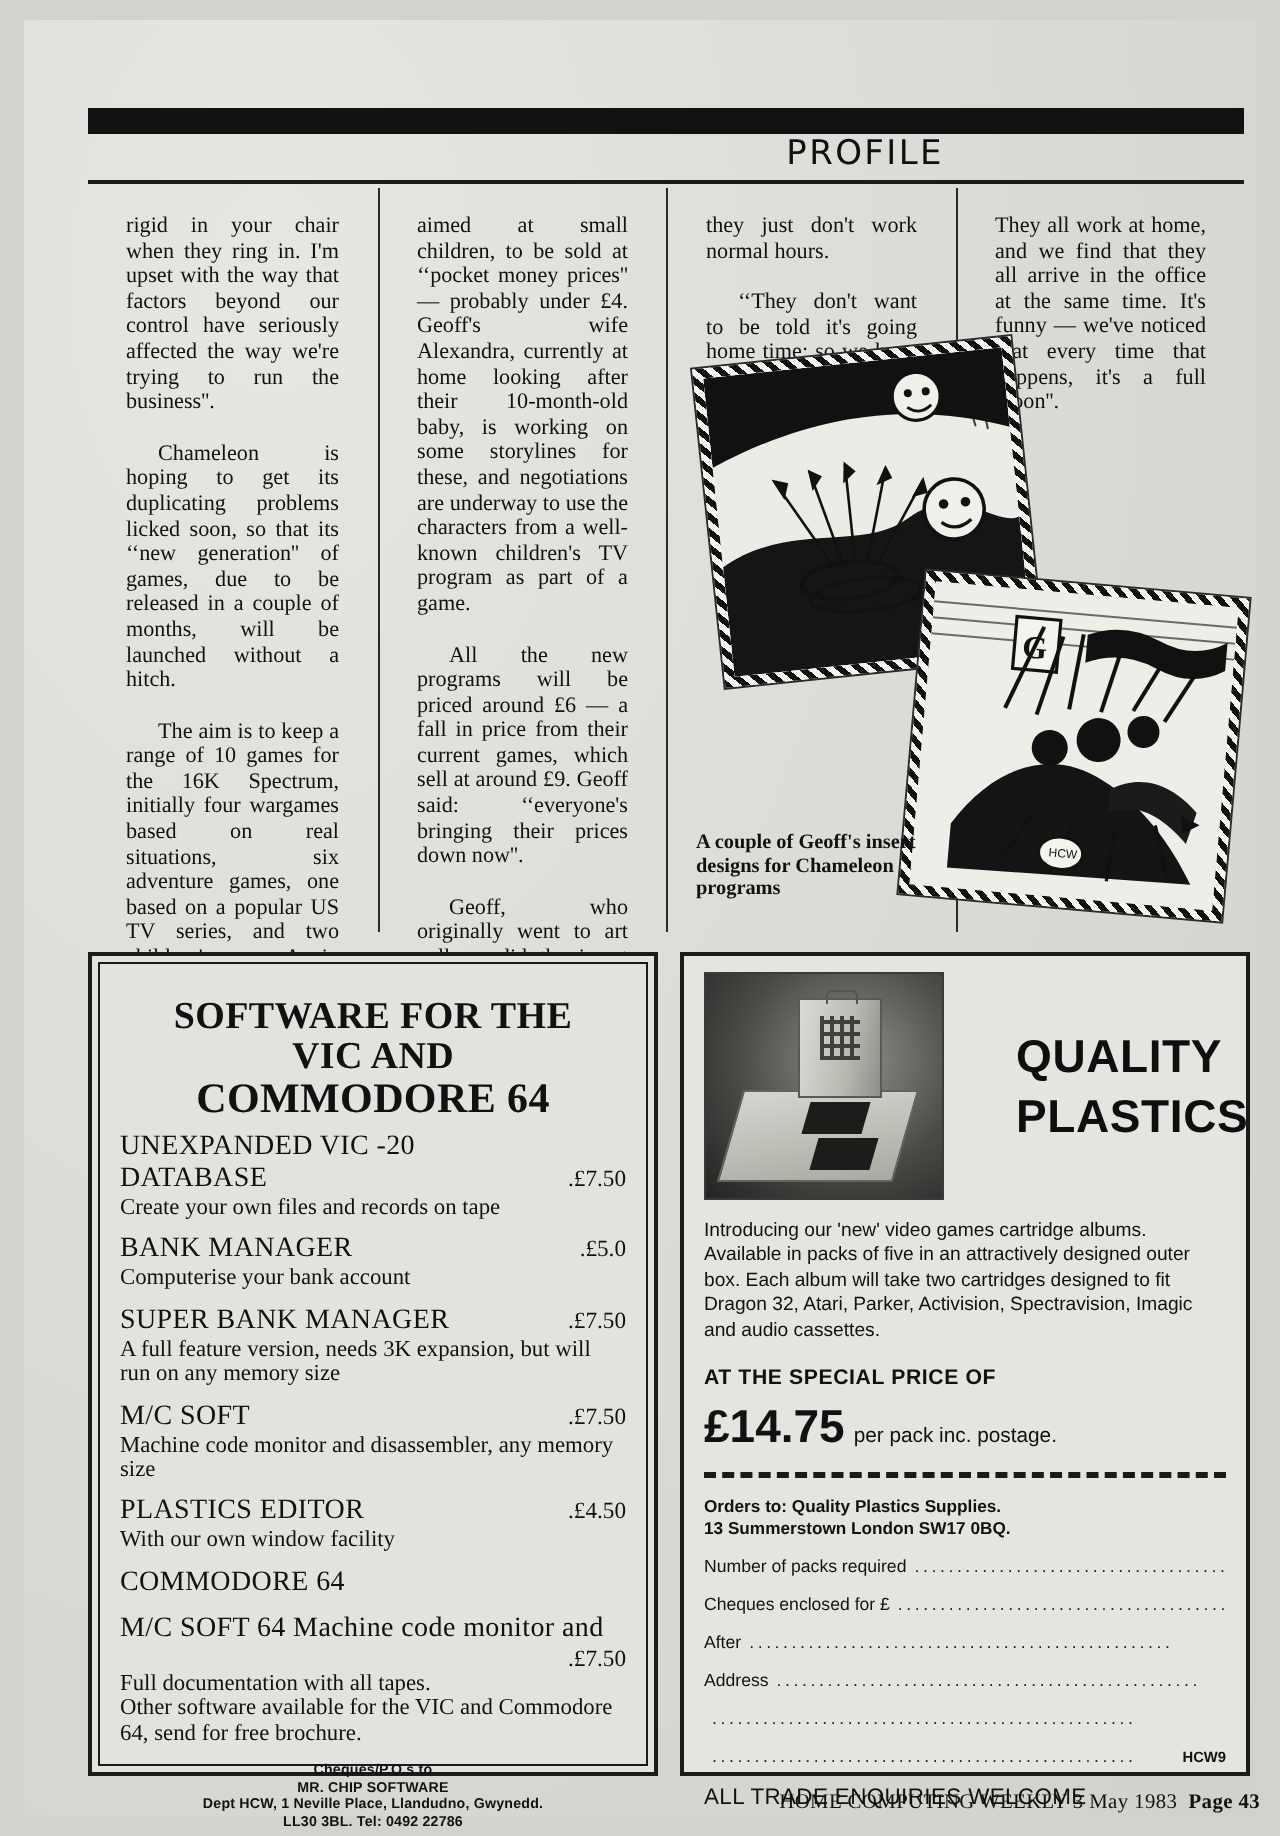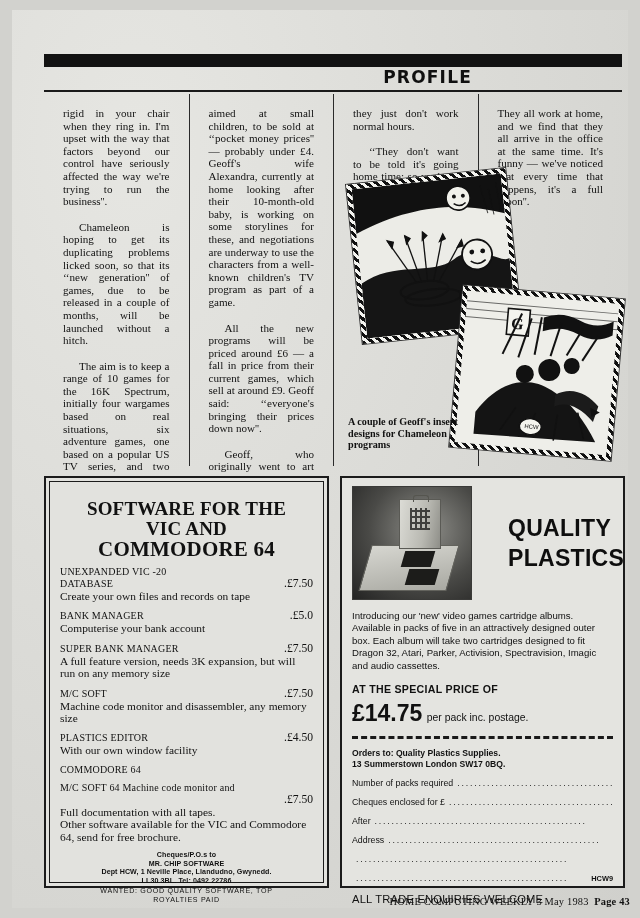--- a/index.html
+++ b/index.html
@@ -21,21 +21,21 @@
       radial-gradient(ellipse at 20% 15%, #e6e6e2 0%, #dcdcd8 45%, #d0d0cc 100%);
   }
 
   
   .masthead{position:absolute;left:32px;top:44px;width:578px;}
   .mast-bar{height:13px;background:#121212;width:100%;}
   .mast-title-row{position:relative;height:22px;}
   .mast-title{
     position:absolute;right:150px;top:0px;
     font-family:"DejaVu Sans", sans-serif;
-    font-weight:bold;font-size:17px;letter-spacing:1.2px;color:#101010;
+    font-weight:normal;font-size:17px;letter-spacing:1.2px;color:#101010;
   }
   .mast-rule{height:2px;background:#1a1a1a;width:100%;margin-top:1px;}
 
   
   .article{position:absolute;left:32px;top:84px;width:578px;height:372px;}
   .cols{display:flex;height:100%;}
   .col{
     width:25%;
     padding:0 6px 0 6px;
     box-sizing:border-box;
@@ -90,21 +90,21 @@
   .ad-head{
     text-align:center;font-weight:bold;
     font-family:"Liberation Serif", serif;
     font-size:19px;line-height:20px;letter-spacing:0.2px;
   }
   .ad-head .l2{font-size:19px;}
   .ad-head .l3{font-size:21px;}
 
   .prod{margin-top:7px;}
   .prod .row{display:flex;justify-content:space-between;align-items:baseline;}
-  .prod .nm{font-size:10px;letter-spacing:0.2px;}
+  .prod .nm{font-size:14px;letter-spacing:0.2px;}
   .prod .pr{font-size:11.6px;}
   .prod .ds{font-size:11.4px;line-height:12.4px;}
   .spacer{height:7px;}
 
   .addr{
     margin-top:8px;text-align:center;
     font-family:"Liberation Sans", sans-serif;
     font-weight:bold;font-size:7.1px;line-height:8.6px;letter-spacing:0.1px;
   }
   .wanted{

